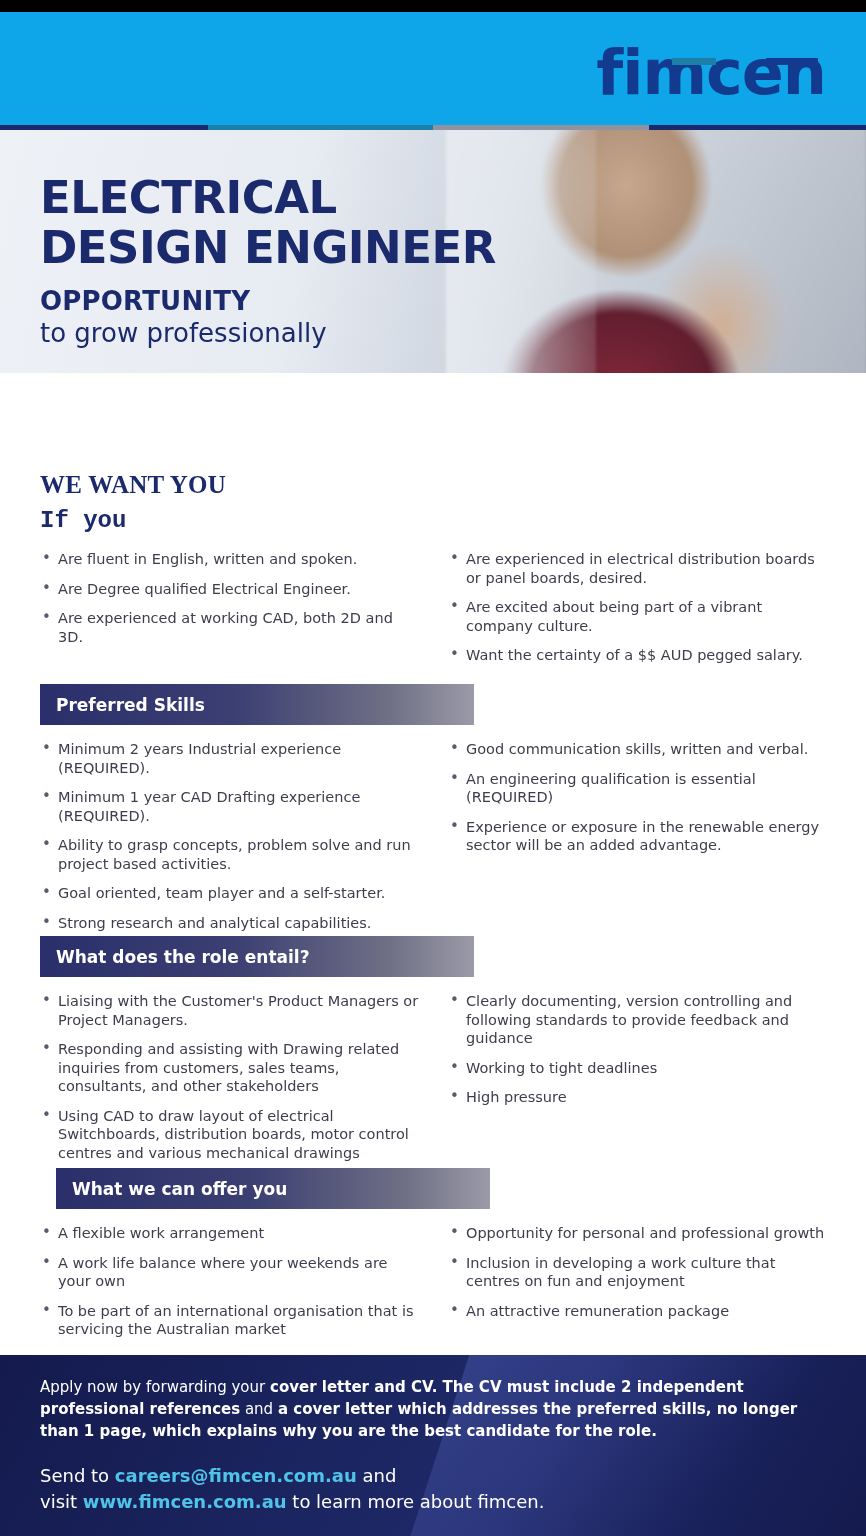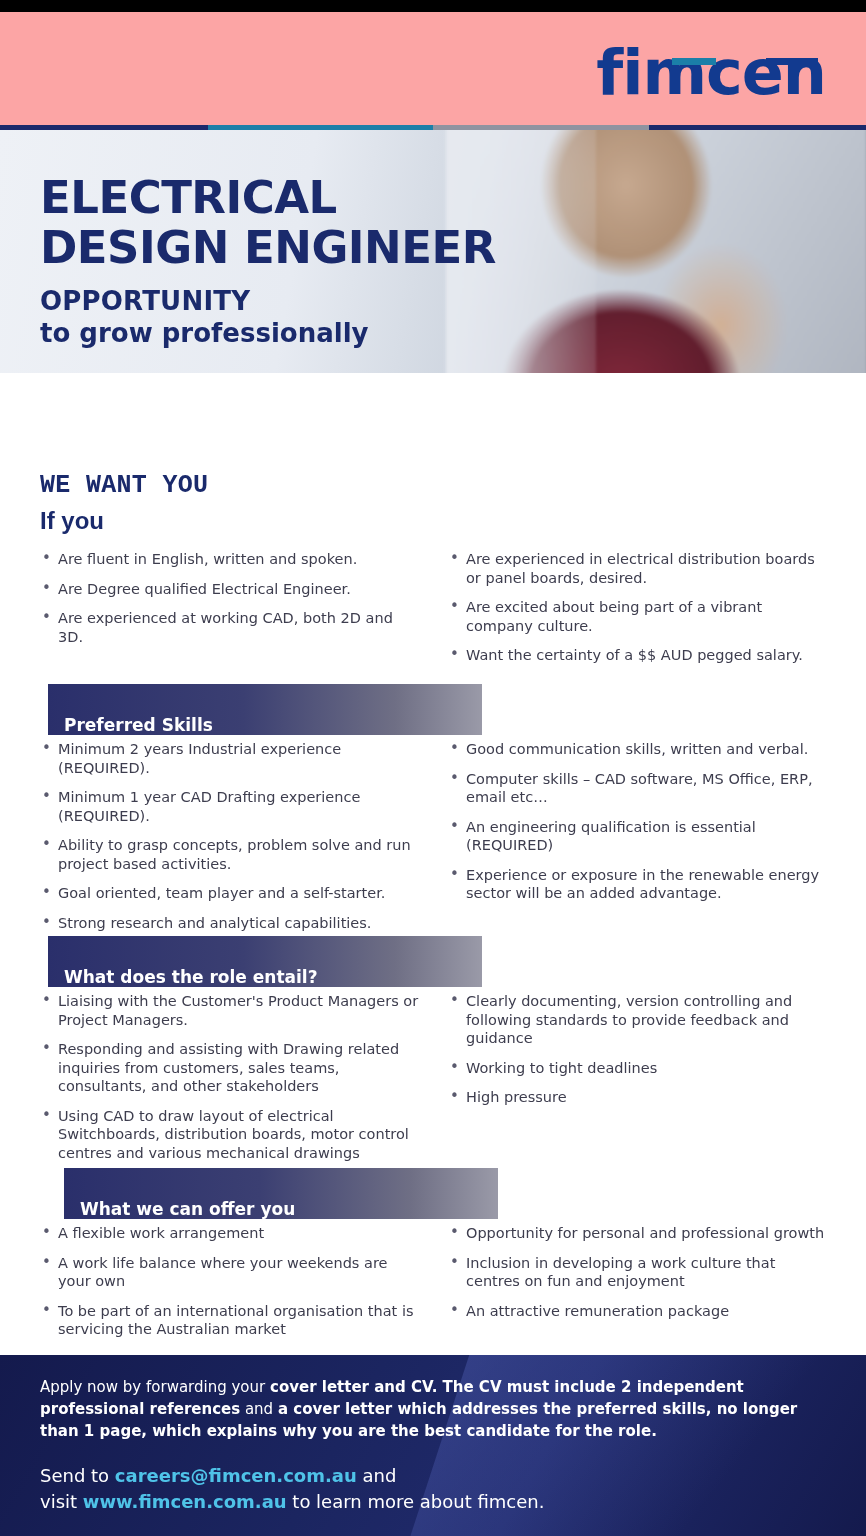--- a/index.html
+++ b/index.html
@@ -25,21 +25,21 @@
     height: 12px;
     background: #000000;
   }
 
   
   .logoband {
     position: absolute;
     top: 12px; left: 0;
     width: 866px;
     height: 113px;
-    background: #fca5a5;
+    background: #0ea5e9;
   }
   .logo {
     position: absolute;
     right: 40px;
     top: 30px;
     font-family: "DejaVu Sans", sans-serif;
     font-size: 62px;
     font-weight: 700;
     letter-spacing: -1px;
     color: #123a8f;
@@ -116,45 +116,45 @@
     font-family: "DejaVu Sans", sans-serif;
     font-size: 26px;
     font-weight: 700;
     color: #1a2a6c;
     letter-spacing: 0.2px;
   }
   .hero-sub2 {
     margin-top: 2px;
     font-family: "DejaVu Sans", sans-serif;
     font-size: 26px;
-    font-weight: 700;
+    font-weight: 400;
     color: #1a2a6c;
   }
 
   
   .body {
     position: absolute;
     top: 445px; left: 0;
     width: 866px;
     height: 910px;
     background: #ffffff;
   }
   .wantyou {
     position: absolute;
     left: 40px; top: 26px;
+    font-family: Liberation Serif, serif;
+    font-size: 25px;
+    font-weight: 700;
+    color: #1a2a6c;
+    letter-spacing: 0.3px;
+  }
+  .ifyou {
+    position: absolute;
+    left: 40px; top: 62px;
     font-family: Liberation Mono, monospace;
-    font-size: 25px;
-    font-weight: 700;
-    color: #1a2a6c;
-    letter-spacing: 0.3px;
-  }
-  .ifyou {
-    position: absolute;
-    left: 40px; top: 62px;
-    font-family: Liberation Sans, sans-serif;
     font-size: 24px;
     font-weight: 700;
     color: #1a2a6c;
   }
 
   .cols {
     position: absolute;
     left: 40px;
     width: 790px;
     display: flex;
@@ -176,26 +176,26 @@
     content: "•";
     position: absolute;
     left: 2px;
     top: -1px;
     color: #5a5a6e;
     font-size: 15px;
   }
 
   .section-bar {
     position: absolute;
-    left: 48px;
+    left: 40px;
     width: 434px;
-    height: 51px;
+    height: 41px;
     background: linear-gradient(90deg,#2a2f6b 0%, #3b3f72 45%, #6f6f85 80%, #9a9aa8 100%);
     display: flex;
-    align-items: flex-end;
+    align-items: center;
   }
   .section-bar span {
     margin-left: 16px;
     font-family: "DejaVu Sans", sans-serif;
     font-size: 17px;
     font-weight: 700;
     color: #ffffff;
   }
 
   
@@ -296,21 +296,20 @@
             <li>Minimum 2 years Industrial experience (REQUIRED).</li>
             <li>Minimum 1 year CAD Drafting experience (REQUIRED).</li>
             <li>Ability to grasp concepts, problem solve and run project based activities.</li>
             <li>Goal oriented, team player and a self-starter.</li>
             <li>Strong research and analytical capabilities.</li>
           </ul>
       </div>
       <div class="col">
         <ul class="bullets" id="sec0-right">
             <li>Good communication skills, written and verbal.</li>
-            <li>Computer skills – CAD software, MS Office, ERP, email etc…</li>
             <li>An engineering qualification is essential (REQUIRED)</li>
             <li>Experience or exposure in the renewable energy sector will be an added advantage.</li>
           </ul>
       </div>
     </div>
 
     <div class="section-bar" style="top:491px;">
       <span>What does the role entail?</span>
     </div>
     <div class="cols" style="top:547px;">

